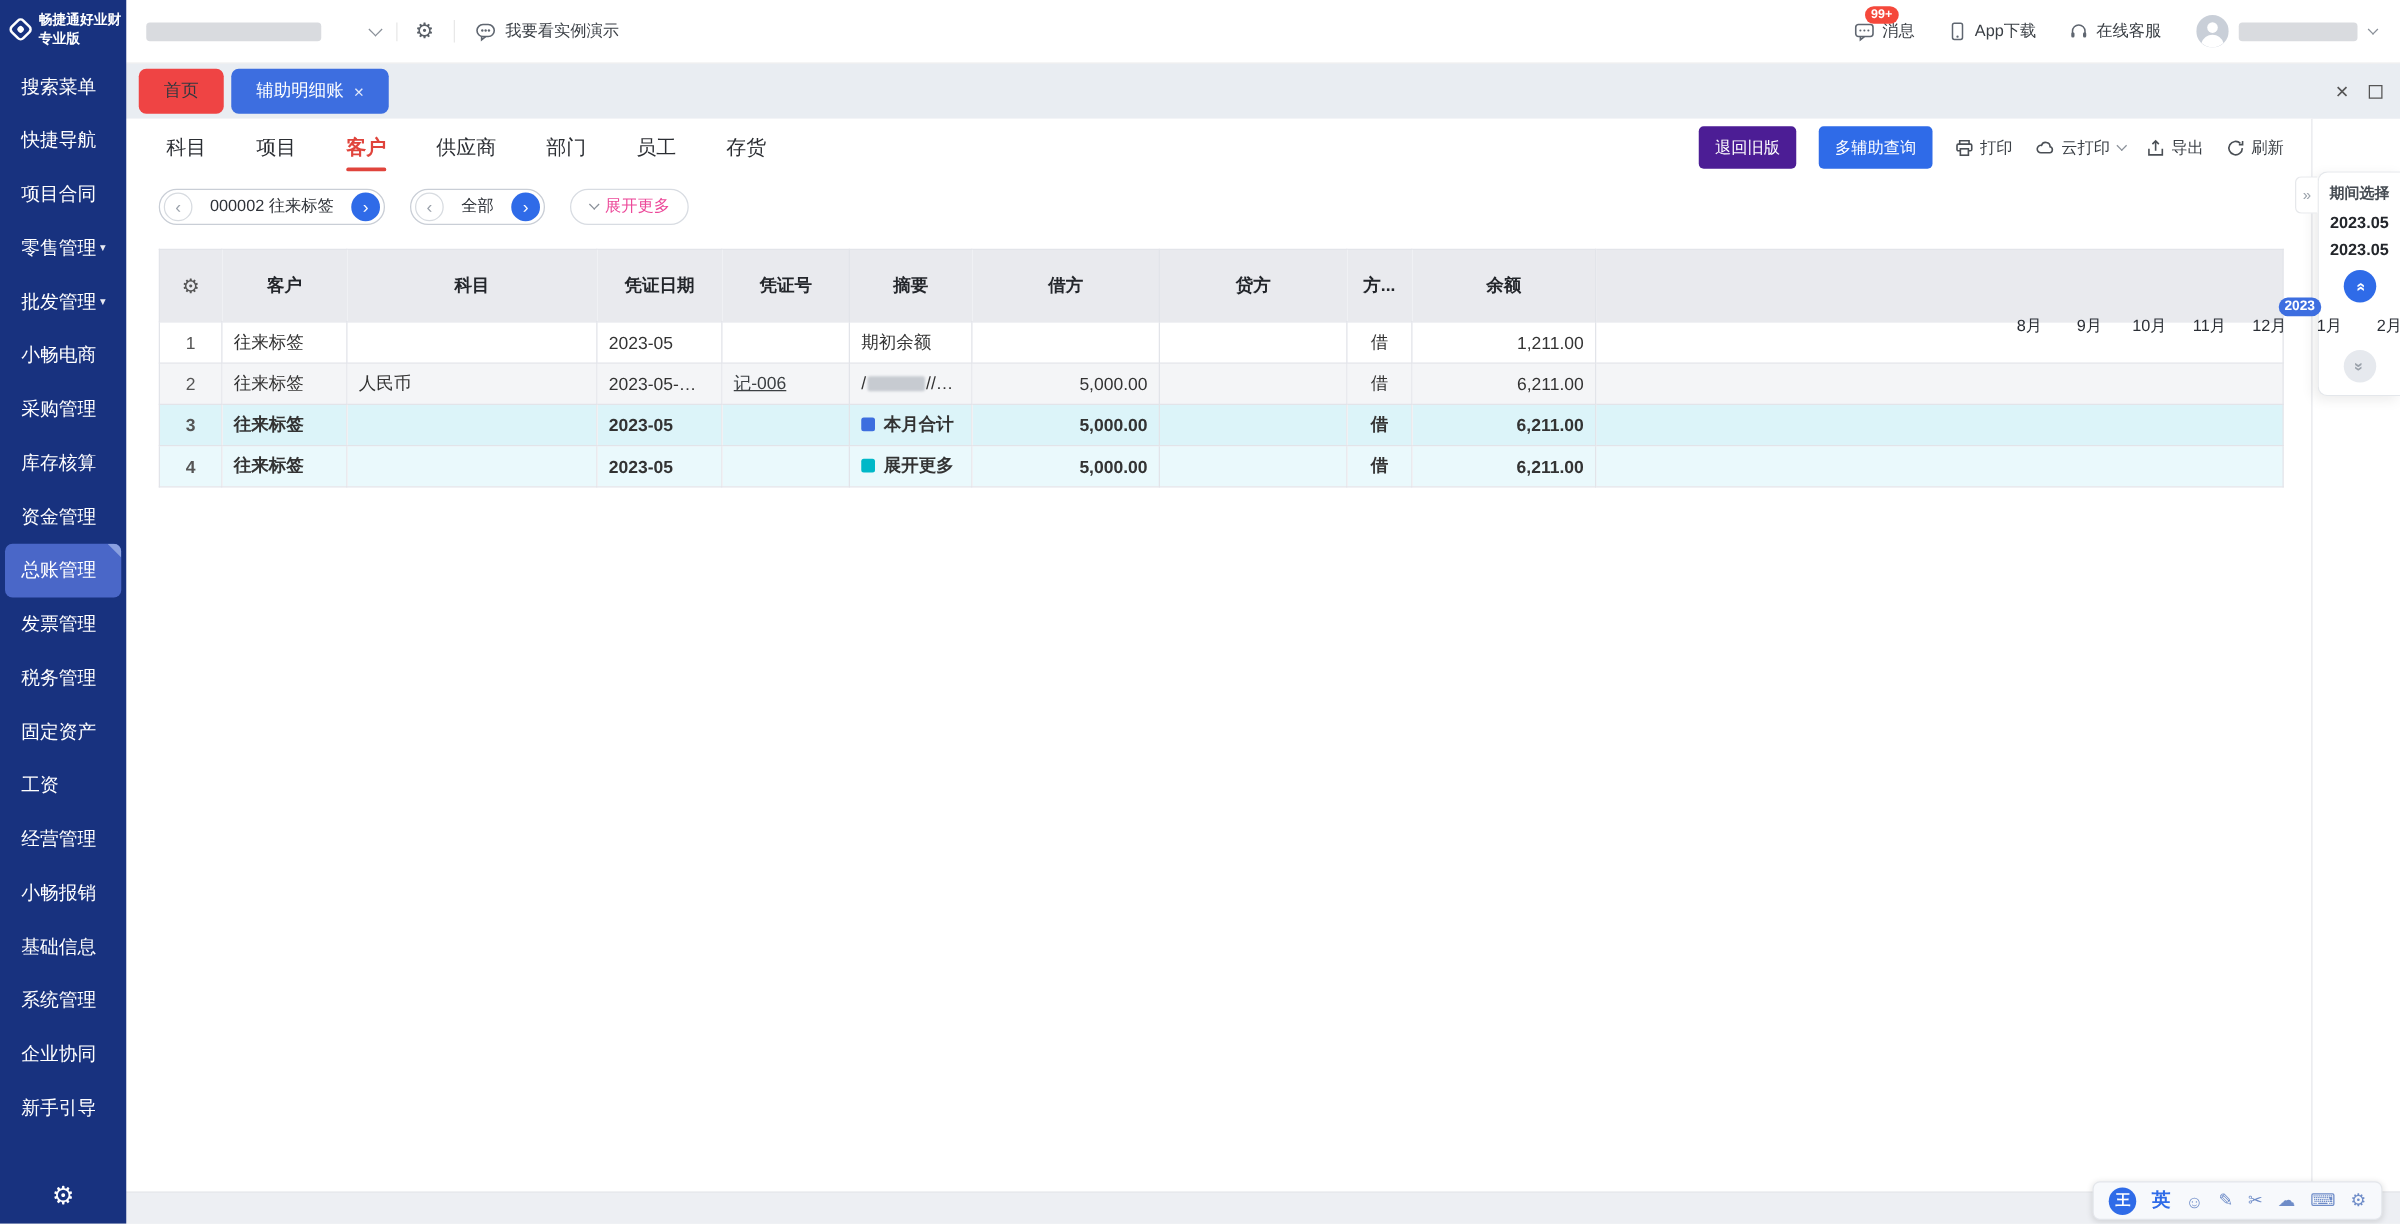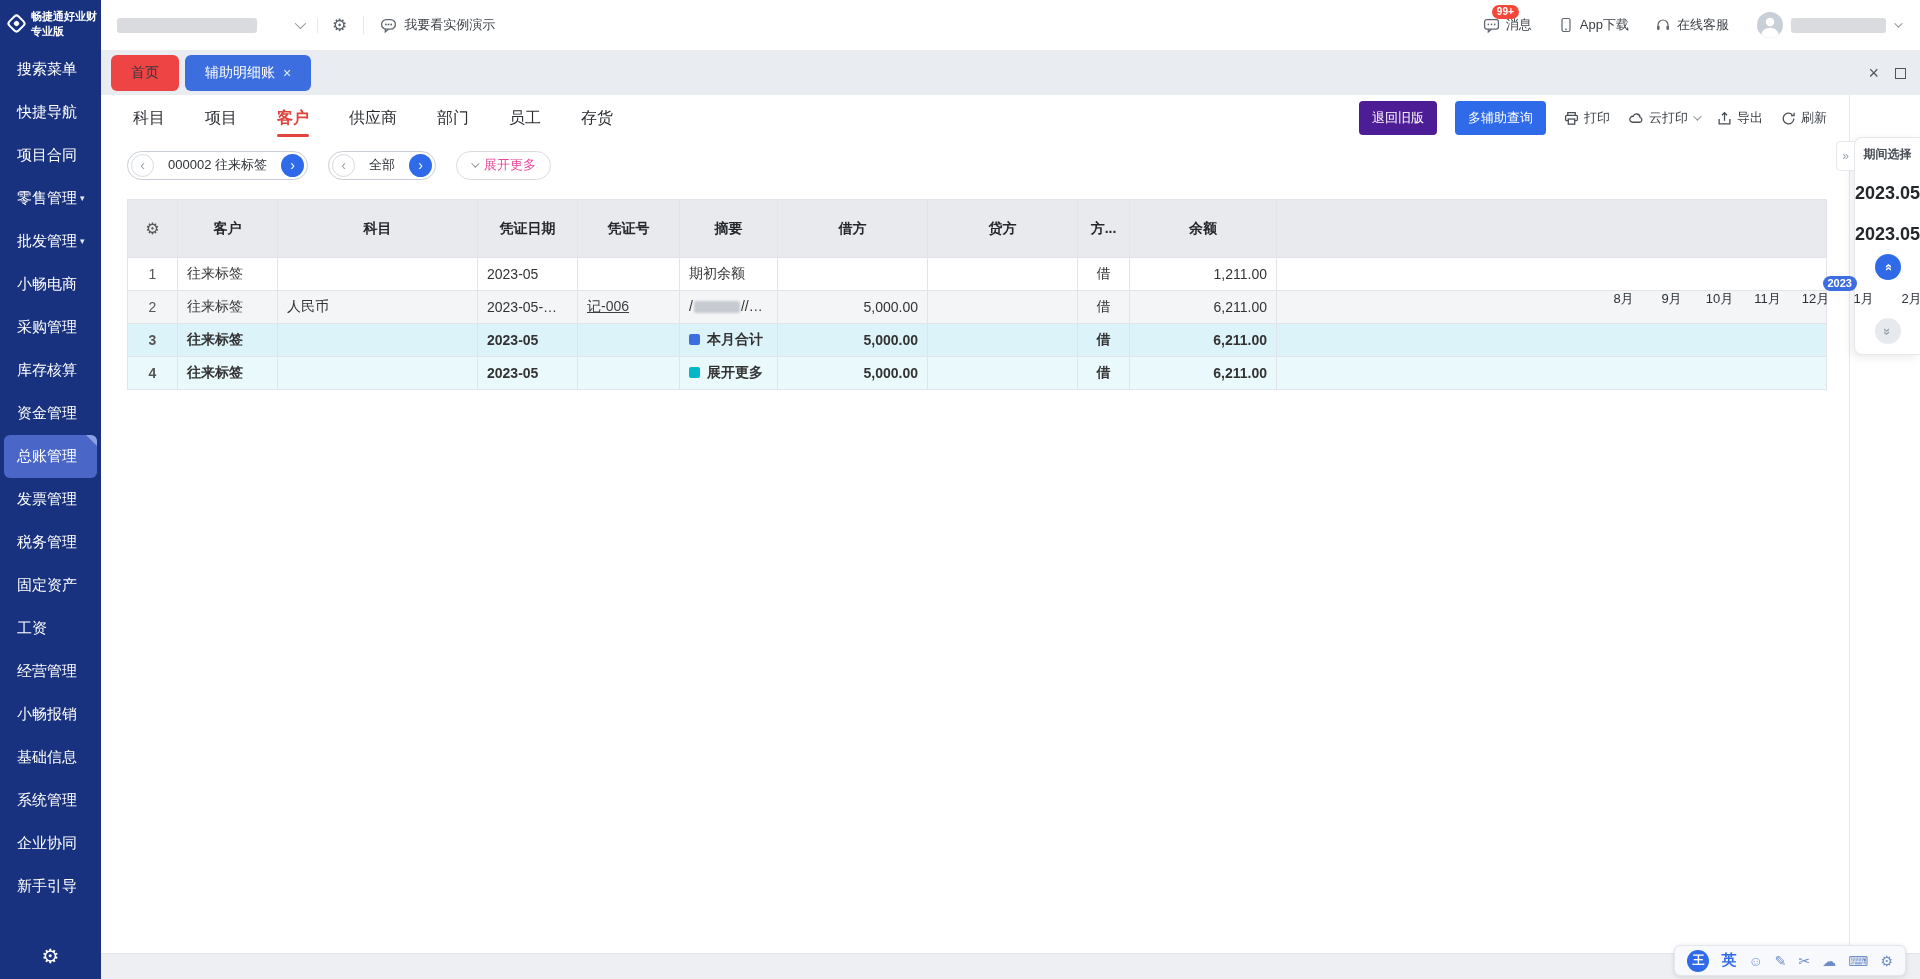--- a/index.html
+++ b/index.html
@@ -86,21 +86,21 @@
   .voucher-link{text-decoration:underline;cursor:pointer;color:#3c4043}
   .sum-icon{display:inline-block;width:11px;height:11px;border-radius:2px;margin-right:7px;vertical-align:-1px}
   .redact-chip{display:inline-block;width:46px;height:12px;background:#C7CBD1;border-radius:2px;vertical-align:middle;margin:0 1px;filter:blur(1px)}
 
   
   .bottom-strip{height:26px;background:#EDEFF3;border-top:1px solid #E2E4E8;flex-shrink:0}
 
   
   .period-panel{position:absolute;top:137px;right:0;width:66px;background:#fff;border:1px solid #E4E7EB;border-right:none;border-radius:8px 0 0 8px;box-shadow:-3px 3px 10px rgba(0,0,0,.08);padding:8px 4px 10px;z-index:20;display:flex;flex-direction:column;align-items:center}
   .pp-title{font-size:12px;color:#454B52;font-weight:bold;white-space:nowrap}
-  .pp-date{font-size:18px;font-weight:bold;color:#23262B;margin-top:20px;cursor:pointer}
+  .pp-date{font-size:13px;font-weight:bold;color:#23262B;margin-top:7px;cursor:pointer}
   .pp-circle{width:26px;height:26px;border-radius:50%;display:flex;align-items:center;justify-content:center;margin:9px 0 5px;cursor:pointer;font-size:13px;font-weight:bold}
   .pp-up{background:#2F6BE8;color:#fff}
   .pp-down{background:#E6E9EE;color:#9AA1AA;margin:6px 0 0}
   .pp-circle span{display:inline-block}
   .rot-up{transform:rotate(-90deg)}
   .rot-down{transform:rotate(90deg)}
   .pp-months{display:flex;flex-direction:row;align-items:center}
   .month{width:48px;height:27px;display:flex;align-items:center;justify-content:center;font-size:13px;color:#2b2f36;position:relative;border-radius:14px;cursor:pointer}
   .month.selected{background:#14532d;color:#fff;font-weight:bold}
   .year-badge{position:absolute;left:-17px;top:-9px;background:#3D6EE0;color:#fff;font-size:11px;line-height:1;padding:2px 5px;border-radius:8px;font-weight:bold;z-index:2}

